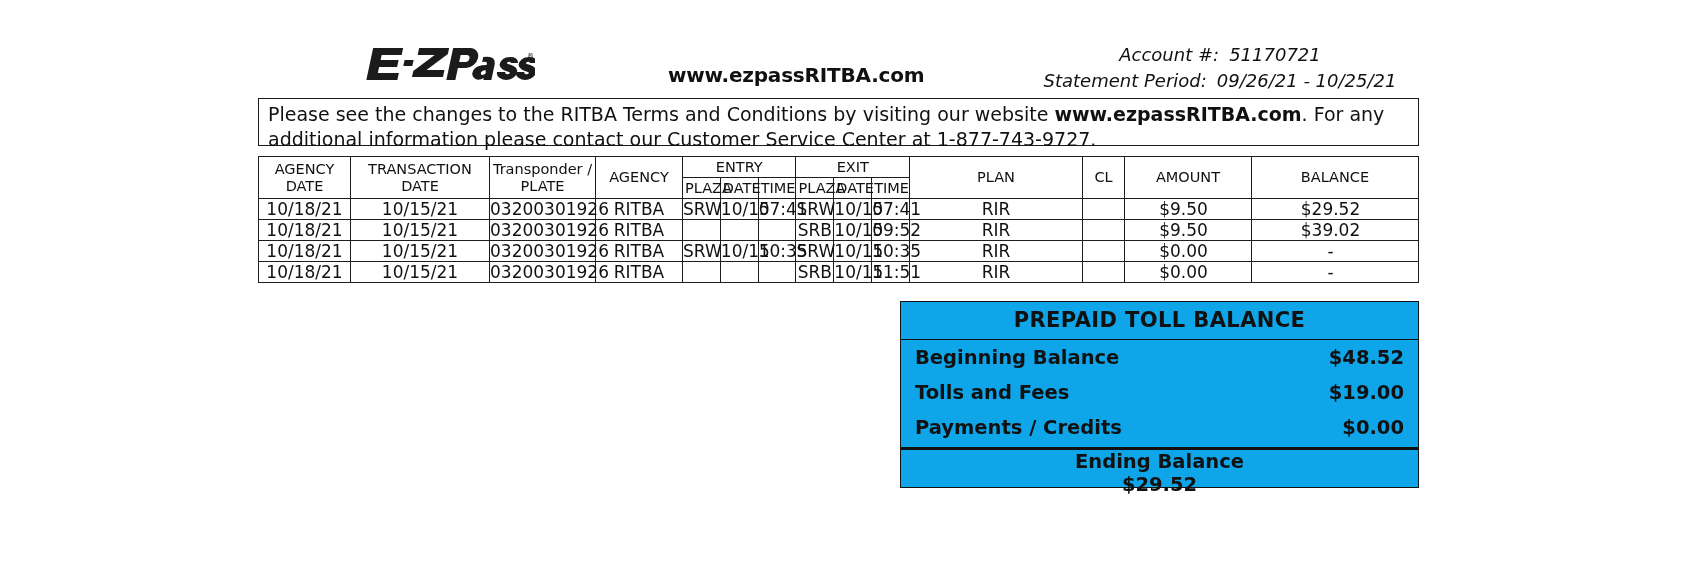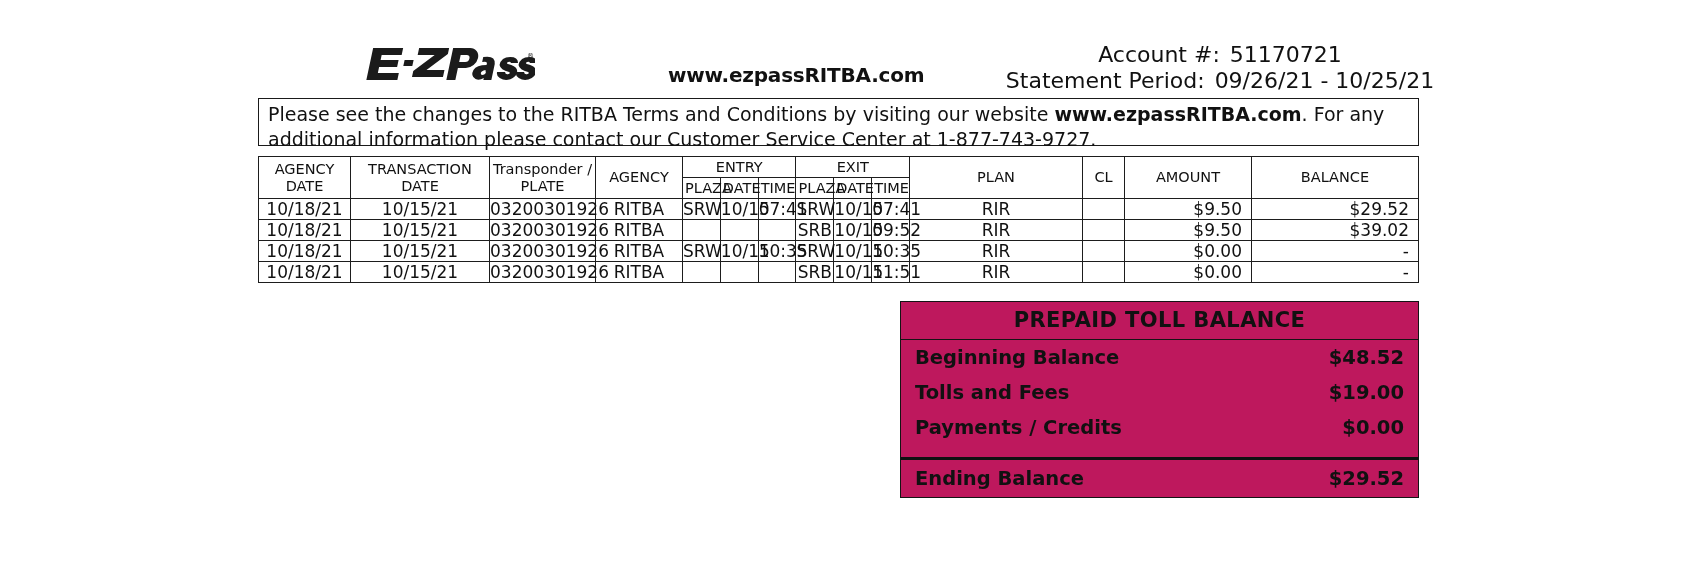--- a/index.html
+++ b/index.html
@@ -40,23 +40,24 @@
     font-weight: bold;
     letter-spacing: -0.2px;
     font-family: "DejaVu Sans", sans-serif;
   }
 
   .acct-block {
     position: absolute;
     left: 1020px;
     top: 42px;
     width: 400px;
-    font-size: 22px;
+    font-size: 18px;
     line-height: 26px;
     font-family: "DejaVu Sans", sans-serif;
+    font-style: italic;
   }
   .acct-line {
     display: flex;
     justify-content: center;
     white-space: pre;
   }
   .acct-label { }
   .acct-value { padding-left: 10px; }
 
   
@@ -105,21 +106,21 @@
   }
   .txn tbody td {
     height: 21px;
     font-size: 17px;
     text-align: center;
     vertical-align: middle;
     white-space: nowrap;
   }
   .txn tbody td.amt,
   .txn tbody td.bal {
-    text-align: right;
+    text-align: center;
     padding-right: 9px;
   }
   .hdr-group { text-align: center; }
 
   
   .c-post   { width: 92px; }
   .c-trans  { width: 139px; }
   .c-plate  { width: 106px; }
   .c-agency { width: 87px; margin-top: 39px; }
   .c-plaza  { width: 52px; }
@@ -131,21 +132,21 @@
   .c-balance{ width: 167px; }
 
   
   .prepaid {
     position: absolute;
     left: 900px;
     top: 301px;
     width: 519px;
     border: 1.8px solid #141414;
     box-sizing: border-box;
-    background: #be185d;
+    background: #0ea5e9;
   }
   .prepaid-title {
     text-align: center;
     font-size: 21px;
     font-weight: bold;
     letter-spacing: 0.4px;
     padding: 6px 0 7px 0;
     border-bottom: 1.6px solid #141414;
     font-family: "DejaVu Sans", sans-serif;
   }
@@ -154,22 +155,23 @@
     justify-content: space-between;
     align-items: center;
     padding: 0 14px;
     height: 35px;
     font-size: 19.5px;
     font-weight: bold;
     font-family: "DejaVu Sans", sans-serif;
   }
   .prepaid-row.ending {
     border-top: 3.5px solid #111;
-    margin-top: 12px;
+    margin-top: 2px;
     height: 37px;
+    flex-direction: column;
   }
   .prepaid-row .lbl { }
   .prepaid-row .val { }
 </style>
 </head>
 <body>
 
 <div class="page">
 
   <div class="logo">

